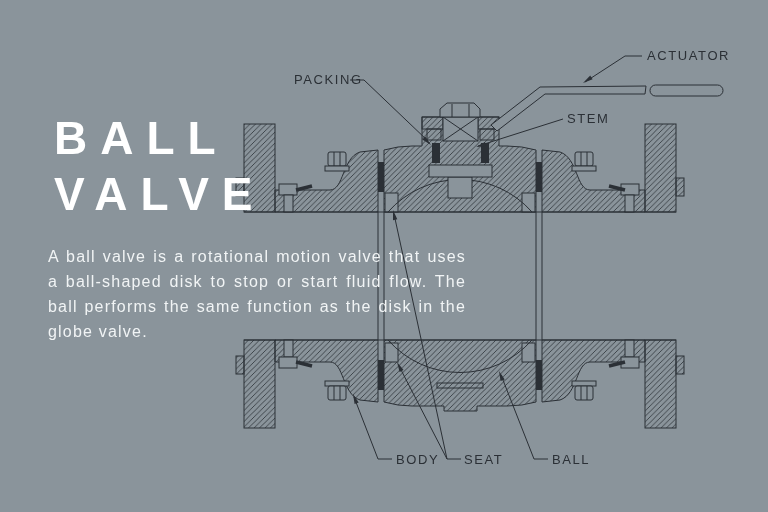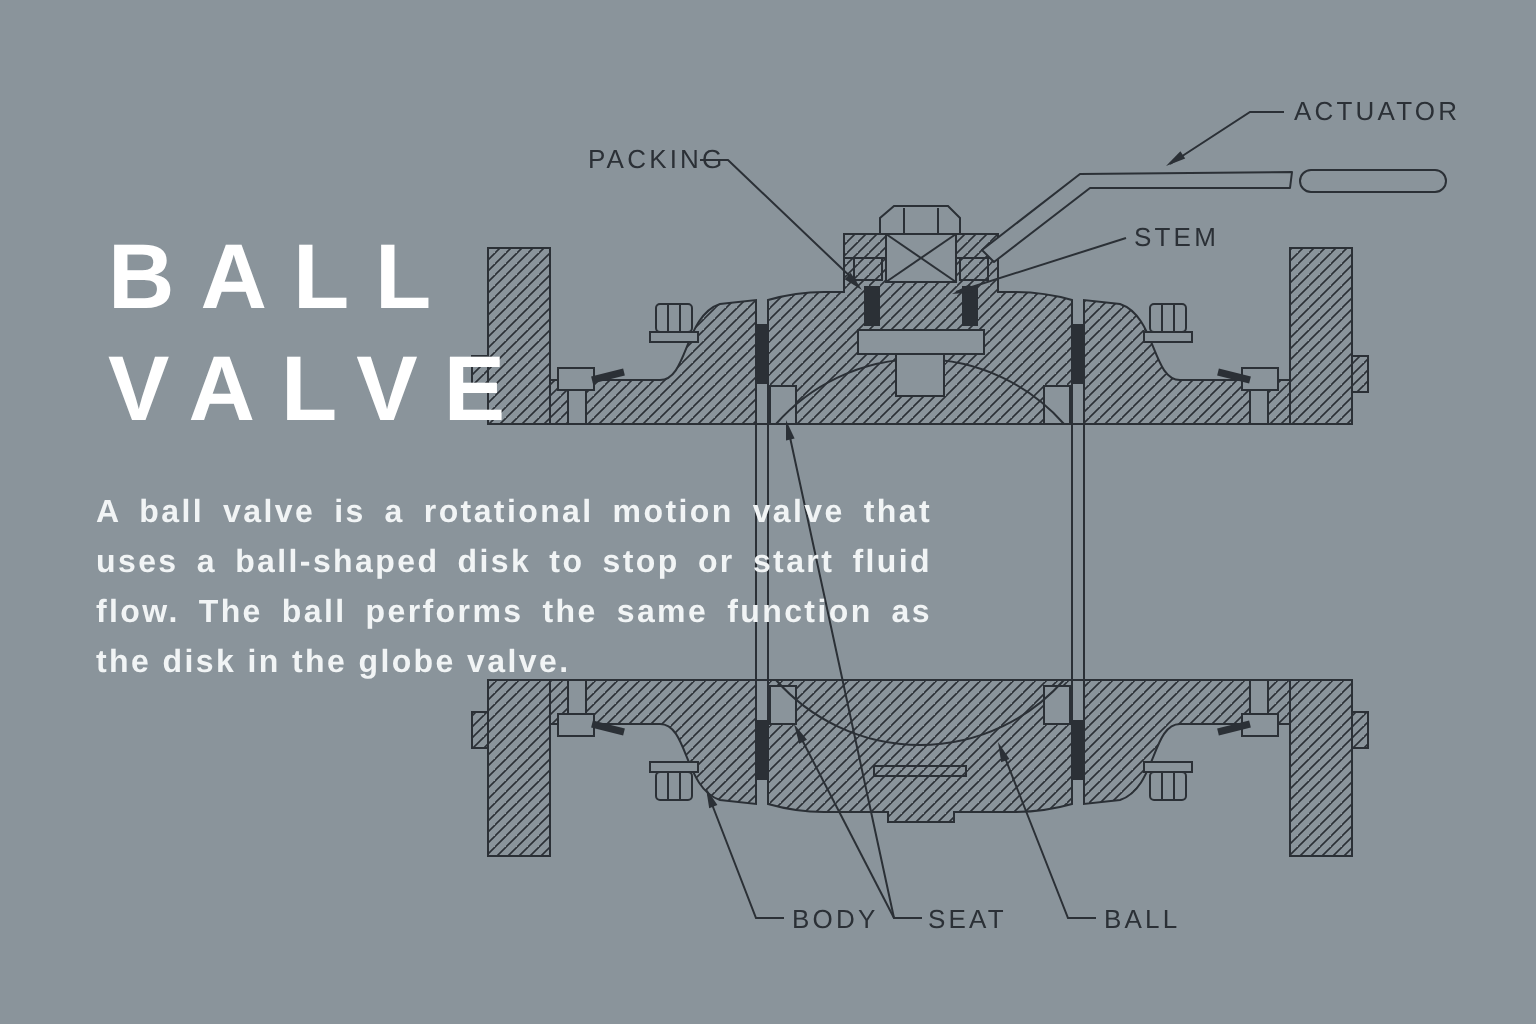--- a/index.html
+++ b/index.html
@@ -17,21 +17,21 @@
   .diagram-svg{position:absolute;left:0;top:0;}
   .title-block{
     position:absolute;left:54px;top:110px;
     color:var(--title-text);font-weight:bold;font-size:46px;line-height:56px;
     letter-spacing:13px;white-space:nowrap;
   }
   .title-block span{display:block;}
   .description{
     position:absolute;left:48px;top:244px;width:418px;
     color:var(--body-text);font-size:16px;line-height:25px;letter-spacing:1.2px;
-    text-align:justify;font-weight:700;
+    text-align:justify;font-weight:400;
   }
   .cad-label{
     font-family:"Liberation Sans",sans-serif;font-size:13px;letter-spacing:1.6px;
     fill:var(--line);
   }
   .hatched{fill:url(#hatch);stroke:var(--line);stroke-width:1;}
   .metal{fill:var(--background);stroke:var(--line);stroke-width:1;}
   .edge{fill:none;stroke:var(--line);stroke-width:1;}
   .solidblack{fill:var(--line);stroke:none;}
   .weldtick{stroke:var(--line);stroke-width:3.5;stroke-linecap:butt;}

